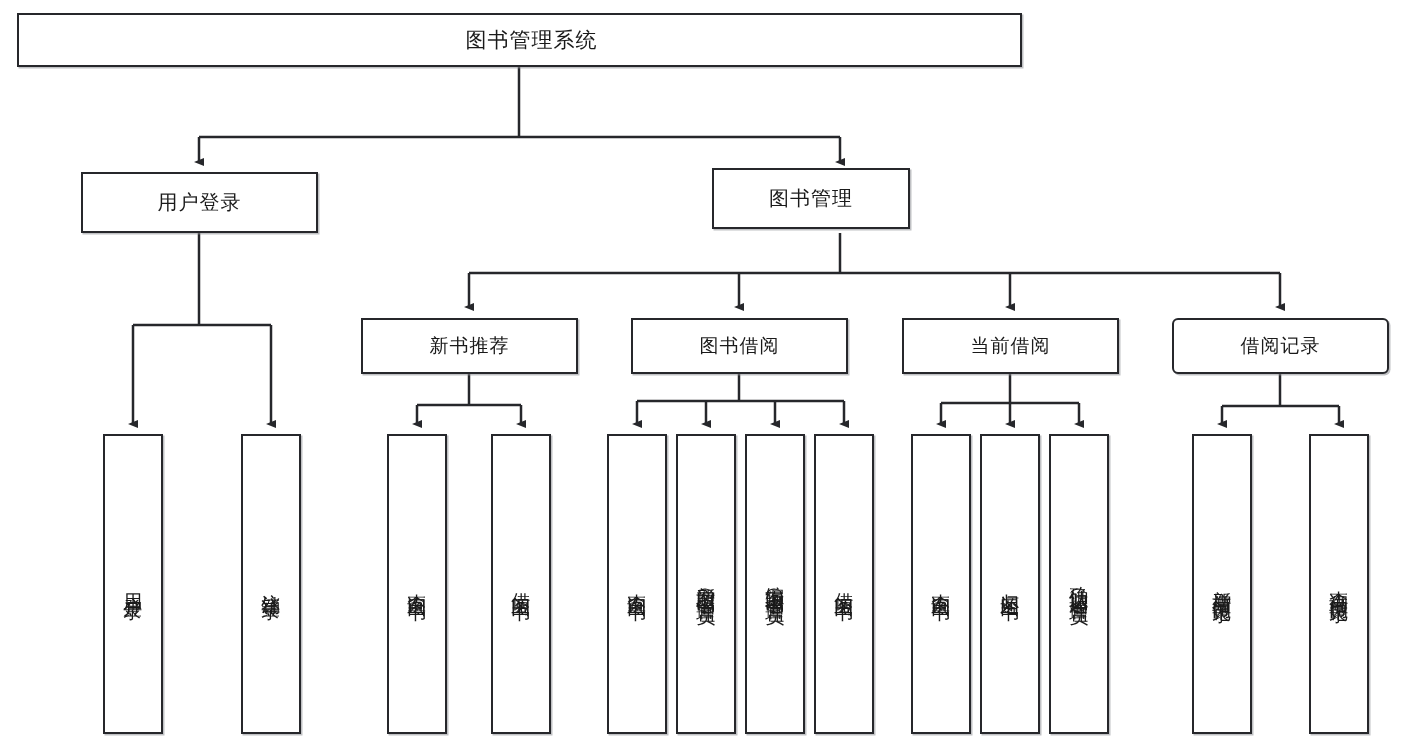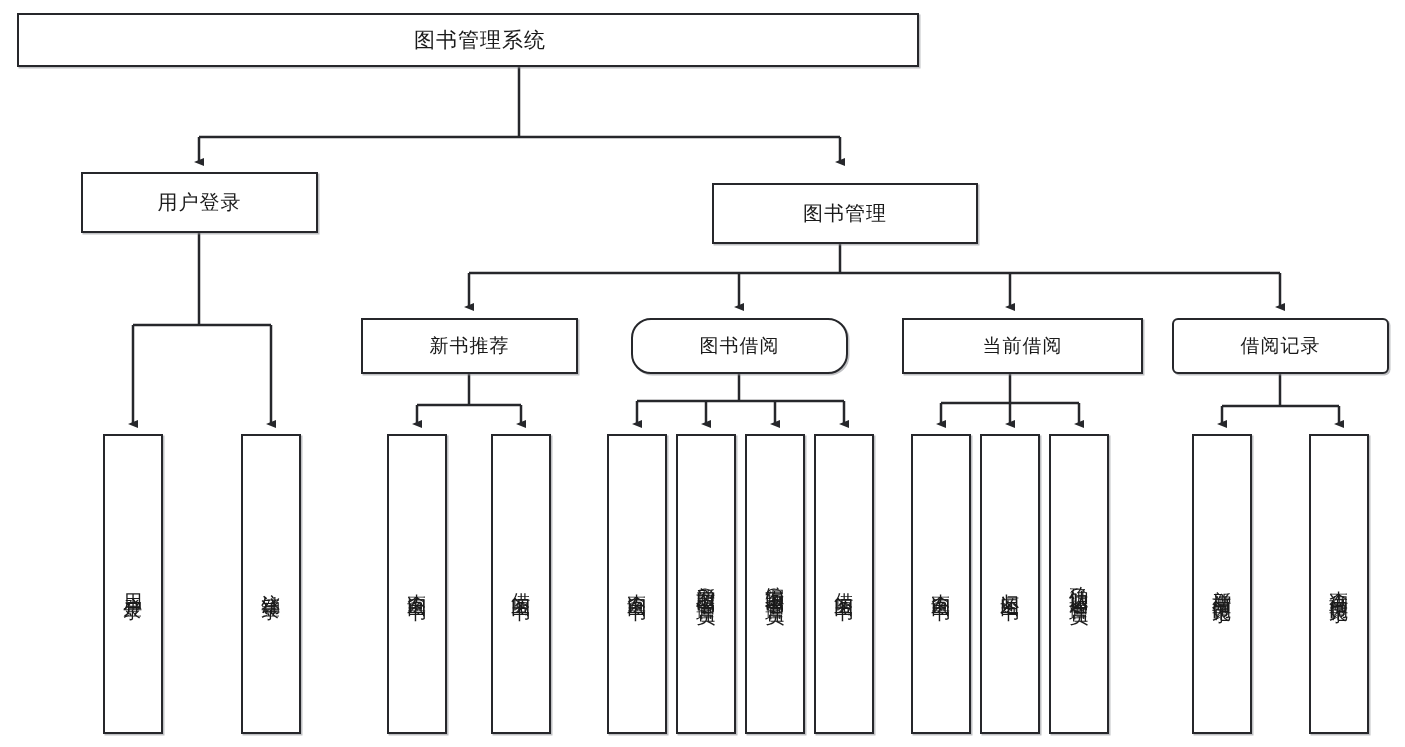--- a/index.html
+++ b/index.html
@@ -122,38 +122,38 @@
       <path d="M1010,403 L1010,424" marker-end="url(#arrow)"></path>
       <path d="M1079,403 L1079,424" marker-end="url(#arrow)"></path>
 
       <path d="M1280,374 L1280,406"></path>
       <path d="M1222,406 L1339,406"></path>
       <path d="M1222,406 L1222,424" marker-end="url(#arrow)"></path>
       <path d="M1339,406 L1339,424" marker-end="url(#arrow)"></path>
     </g>
   </svg>
 
-  <div class="node root" style="left:17px; top:13px; width:902px; height:54px;padding-left:24px;">
+  <div class="node root" style="left:17px; top:13px; width:1005px; height:54px;padding-left:24px;">
     <span class="htext">图书管理系统</span>
   </div>
 
   <div class="node lvl1" style="left:81px; top:172px; width:237px; height:61px;">
     <span class="htext">用户登录</span>
   </div>
-  <div class="node lvl1" style="left:712px; top:183px; width:266px; height:61px;font-family:Liberation Mono, monospace;">
+  <div class="node lvl1" style="left:712px; top:168px; width:198px; height:61px;font-family:Liberation Mono, monospace;">
     <span class="htext">图书管理</span>
   </div>
 
   <div class="node lvl2" style="left:361px; top:318px; width:217px; height:56px;">
     <span class="htext">新书推荐</span>
   </div>
-  <div class="node lvl2" style="left:631px; top:318px; width:217px; height:56px;border-radius:20px;">
+  <div class="node lvl2" style="left:631px; top:318px; width:217px; height:56px;">
     <span class="htext">图书借阅</span>
   </div>
-  <div class="node lvl2" style="left:902px; top:318px; width:241px; height:56px;">
+  <div class="node lvl2" style="left:902px; top:318px; width:217px; height:56px;">
     <span class="htext">当前借阅</span>
   </div>
   <div class="node lvl2" style="left:1172px; top:318px; width:217px; height:56px;border-radius:6px;">
     <span class="htext">借阅记录</span>
   </div>
 
   <div class="node leaf" style="left:103px; top:434px; width:60px; height:300px;">
     <span class="vtext">用户登录</span>
   </div>
   <div class="node leaf" style="left:241px; top:434px; width:60px; height:300px;">

